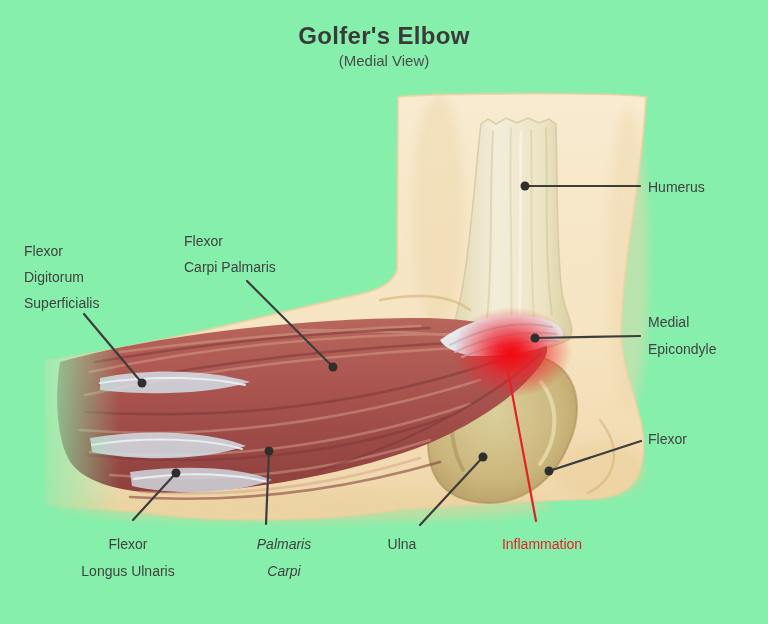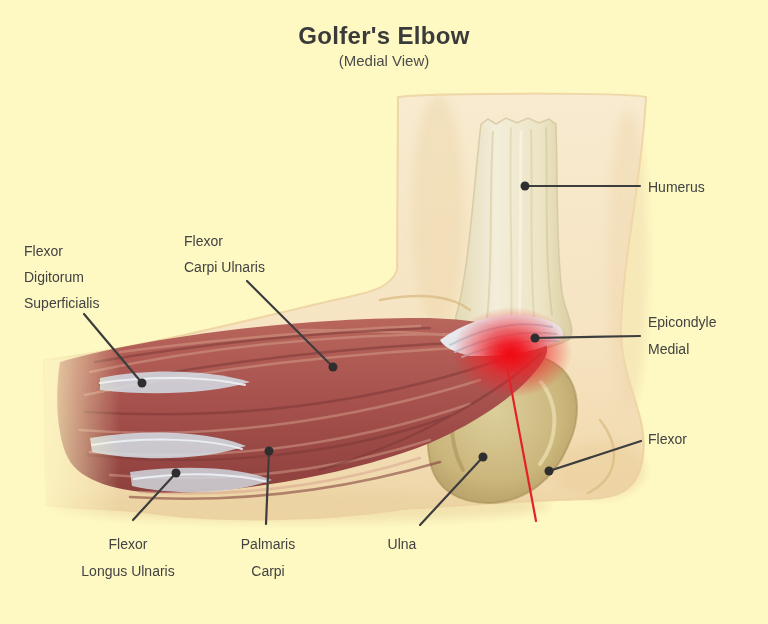--- a/index.html
+++ b/index.html
@@ -1,17 +1,17 @@
 <!DOCTYPE html>
 <html style="--accent-red: #e32128;"><head>
 <meta charset="utf-8">
 <style>
   html,body{margin:0;padding:0;background:#ffffff;}
   #stage{
-    position:relative;width:768px;height:624px;background:#fef9c3;overflow:hidden;
+    position:relative;width:768px;height:624px;background:#86efac;overflow:hidden;
     font-family:"Liberation Sans","DejaVu Sans",sans-serif;
   }
   #art{position:absolute;left:0;top:0;}
   .lbl{position:absolute;color:#424242;font-size:14px;line-height:26px;white-space:nowrap;}
   .lbl span{display:block;}
   .center{transform:translateX(-50%);text-align:center;line-height:27px;}
   #title{position:absolute;left:0;top:22px;width:768px;text-align:center;
          font-size:24px;font-weight:bold;color:#3a3a3a;letter-spacing:.3px;}
   #subtitle{position:absolute;left:0;top:52px;width:768px;text-align:center;
             font-size:15px;color:#4c4c4c;}
@@ -207,44 +207,47 @@
   <div id="subtitle">(Medial View)</div>
 
   <div class="lbl" style="left:24px;top:238px;">
     <span>Flexor</span>
     <span>Digitorum</span>
     <span>Superficialis</span>
   </div>
 
   <div class="lbl" style="left:184px;top:228px;">
     <span>Flexor</span>
-    <span>Carpi Ulnaris</span>
+    <span>Carpi Palmaris</span>
   </div>
 
   <div class="lbl" style="left:648px;top:174px;">
     <span>Humerus</span>
   </div>
 
   <div class="lbl" style="left:648px;top:309px;line-height:27px;">
+    <span>Medial</span>
     <span>Epicondyle</span>
-    <span>Medial</span>
   </div>
 
   <div class="lbl" style="left:648px;top:426px;">
     <span>Flexor</span>
   </div>
 
   <div class="lbl center" style="left:128px;top:531px;">
     <span>Flexor</span>
     <span>Longus Ulnaris</span>
   </div>
 
-  <div class="lbl center" style="left:268px;top:531px;">
+  <div class="lbl center" style="left:284px;top:531px;font-style:italic;">
     <span>Palmaris</span>
     <span>Carpi</span>
   </div>
 
   <div class="lbl center" style="left:402px;top:531px;text-align:center;">
     <span>Ulna</span>
   </div>
 
+  <div class="lbl center" id="lbl-inflammation" style="left:542px;top:531px;">
+    <span>Inflammation</span>
+  </div>
 
 </div>
 
 </body></html>

